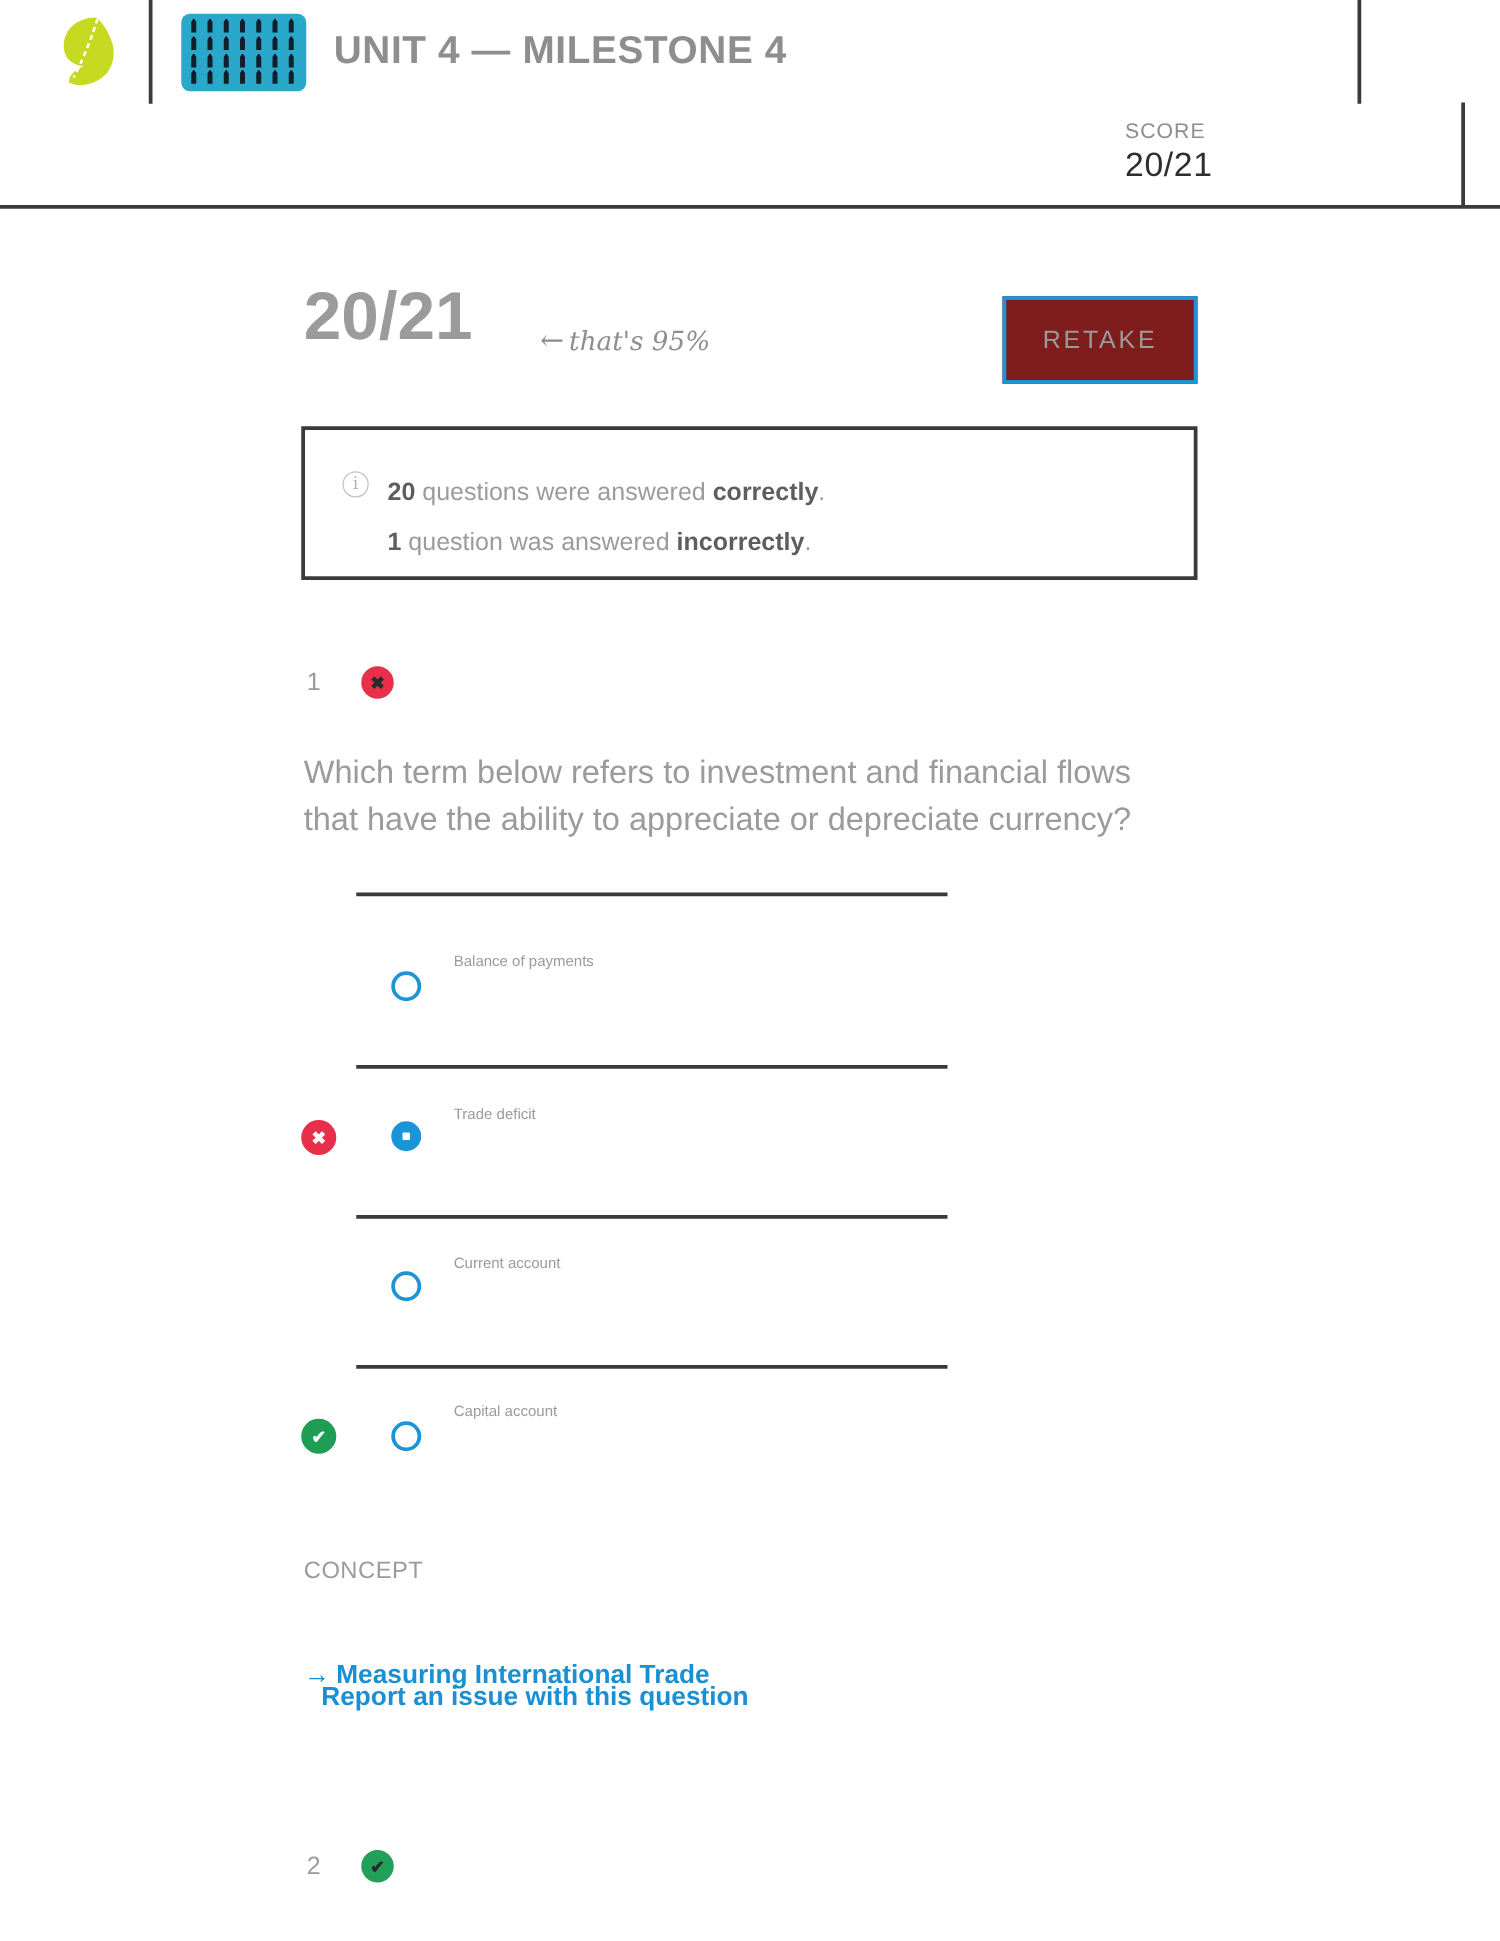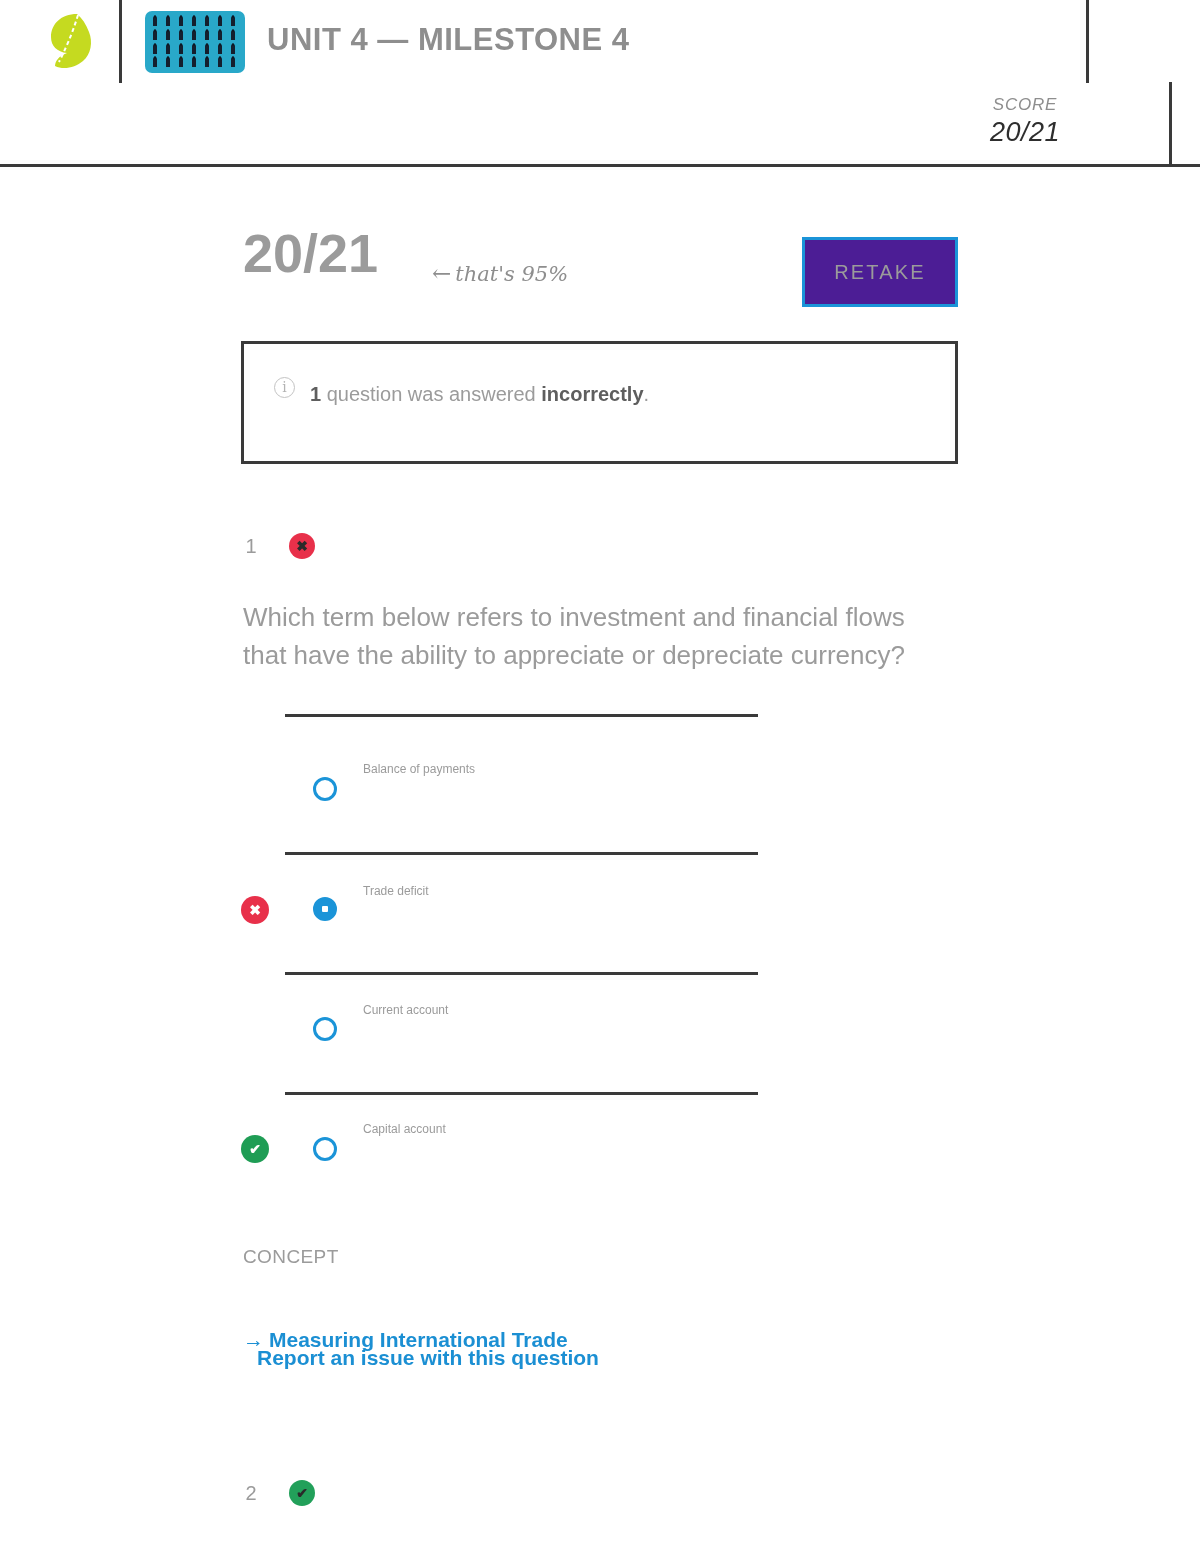--- a/index.html
+++ b/index.html
@@ -94,22 +94,21 @@
     font-weight: bold;
     color: #8e8e8e;
     letter-spacing: 0.5px;
     white-space: nowrap;
   }
 
   .score-block {
     position: absolute;
     left: 900px; top: 95px;
     width: 250px;
-    text-align: center;
-    font-style: italic;
+    text-align: left;
   }
   .score-label {
     font-size: 17px;
     color: #8e8e8e;
     letter-spacing: 0.8px;
   }
   .score-value {
     font-size: 27px;
     color: #2e2e2e;
     margin-top: 2px;
@@ -142,21 +141,21 @@
   .handnote .arrow {
     font-style: normal;
     font-size: 23px;
     margin-right: 4px;
   }
   .retake-button {
     position: absolute;
     left: 802px; top: 237px;
     width: 156px; height: 70px;
     border: 3px solid #1b94d8;
-    background: #4c1d95;
+    background: #7f1d1d;
     color: #9b9b9b;
     font-size: 20px;
     letter-spacing: 2.2px;
     display: flex;
     align-items: center;
     justify-content: center;
     cursor: pointer;
   }
 
   
@@ -398,20 +397,23 @@
     <span class="arrow">←</span><span>that's 95%</span>
   </div>
 </div>
 
 <div class="retake-button">RETAKE</div>
 
 <div class="info-box">
   <div class="info-icon">i</div>
   <div class="info-lines">
     <div>
+      <b>20</b><span> questions were answered </span><b>correctly</b><span>.</span>
+    </div>
+    <div>
       <b>1</b><span> question was answered </span><b>incorrectly</b><span>.</span>
     </div>
   </div>
 </div>
 
 <div class="q-head">
   <span class="q-num">1</span>
   <span class="badge wrong">✖</span>
 </div>
 

